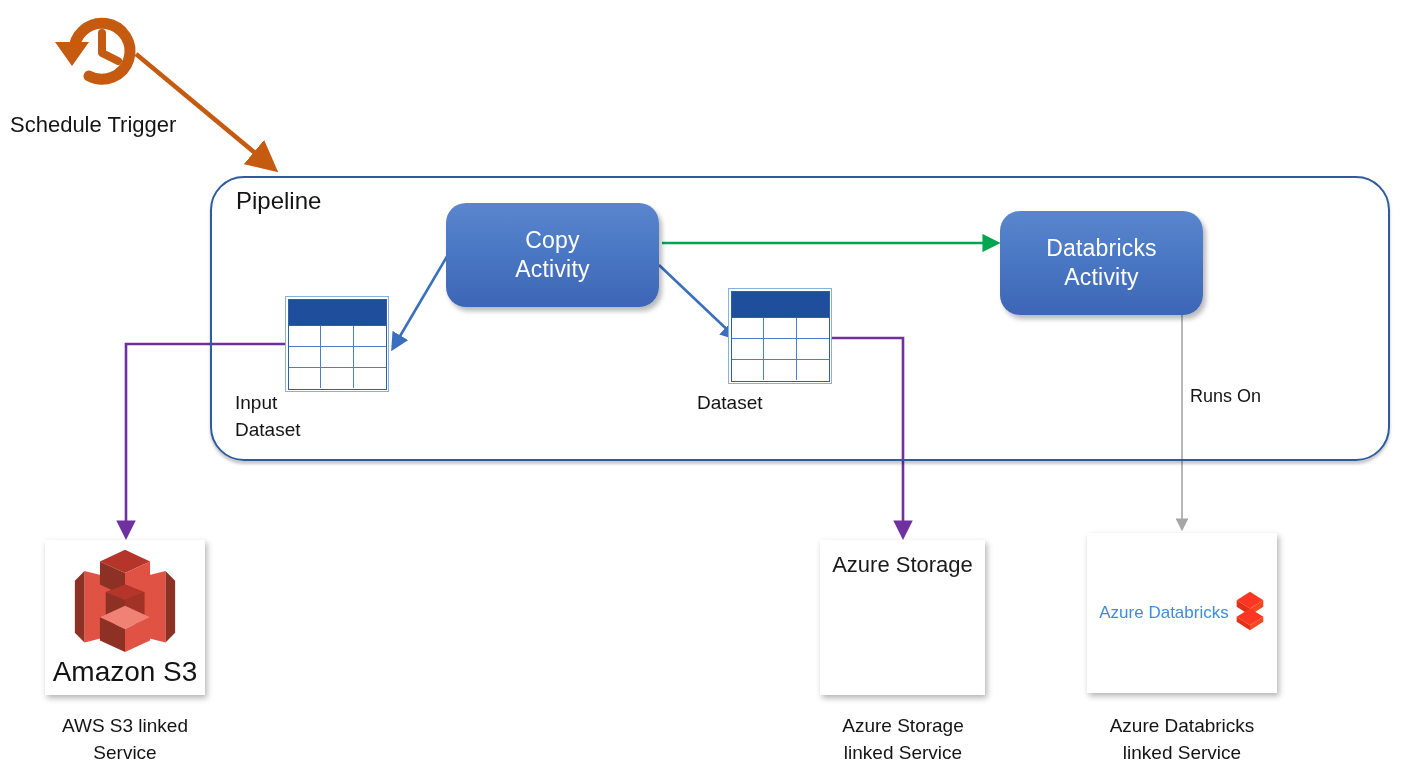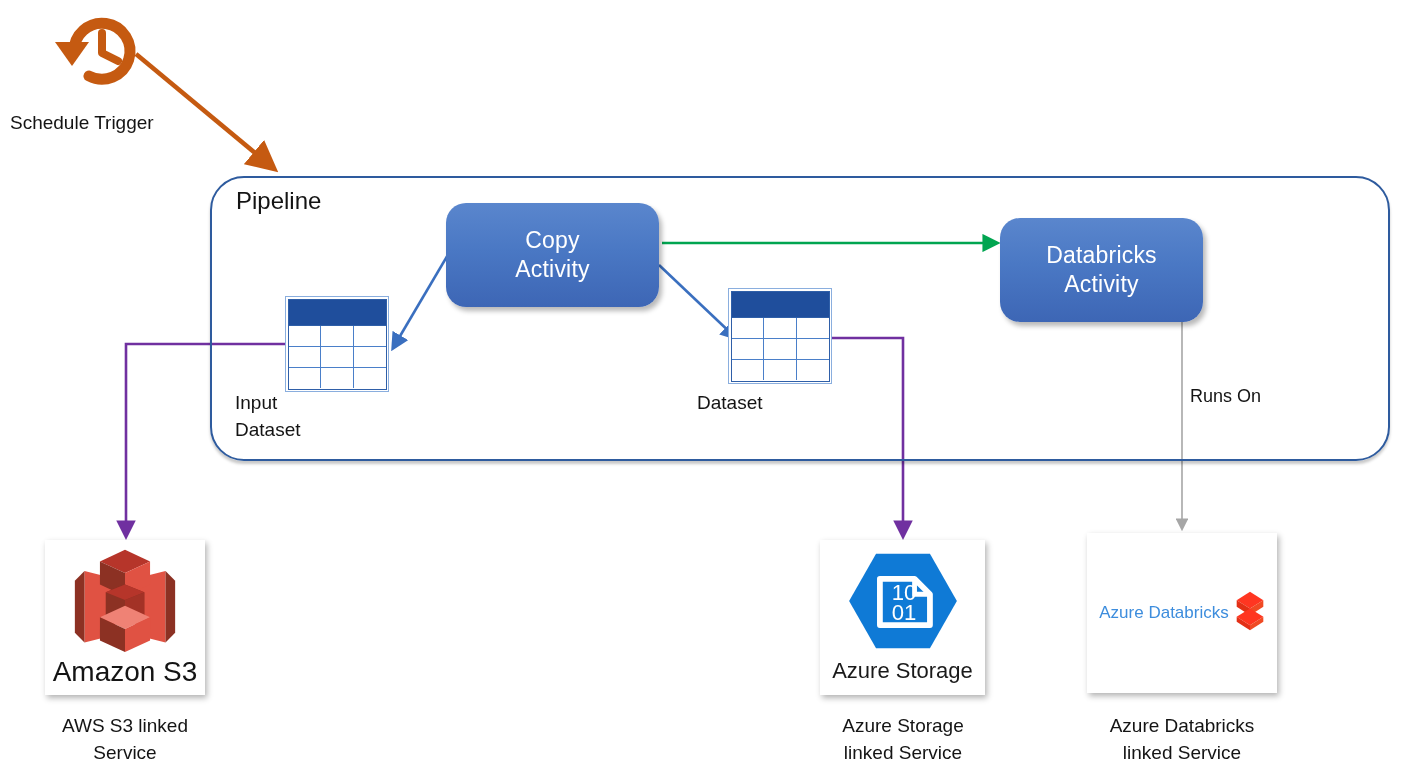--- a/index.html
+++ b/index.html
@@ -28,21 +28,21 @@
     pointer-events: none;
   }
 
   
   #trigger-icon {
     left: 44px; top: 6px;
     width: 116px; height: 92px;
   }
   #trigger-label {
     left: 10px; top: 112px;
-    font-size: 19px;
+    font-size: 22px;
     color: #141414;
     white-space: nowrap;
   }
 
   
   #pipeline-box {
     left: 210px; top: 176px;
     width: 1180px; height: 285px;
     border: 2.2px solid #2e5b9e;
     border-radius: 34px;
@@ -69,21 +69,21 @@
     text-align: center;
     line-height: 1.28;
     font-size: 23px;
     letter-spacing: 0.2px;
   }
   #copy-activity {
     left: 446px; top: 203px;
     width: 213px; height: 104px;
   }
   #databricks-activity {
-    left: 1000px; top: 218px;
+    left: 1000px; top: 211px;
     width: 203px; height: 104px;
   }
 
   
   .dataset-table {
     width: 104px; height: 96px;
     box-sizing: border-box;
     border: 1.6px solid #8aaede;
     background: #ffffff;
     padding: 1.5px;
@@ -365,29 +365,20 @@
       <div class="s3-name">Amazon S3</div>
     </div>
   </div>
   <div class="abs service-caption" id="s3-caption">
     <div>AWS S3 linked</div>
     <div>Service</div>
   </div>
 
   <div class="abs logo-card" id="storage-card">
     <div class="storage-inner">
-      <div>
-        <svg viewBox="0 0 120 106" width="120" height="102">
-          <polygon points="32,4 88,4 116,53 88,102 32,102 4,53" fill="#0f7ad6"></polygon>
-          <path d="M36,30 L72,30 L88,46 L88,78 L36,78 Z" fill="none" stroke="#ffffff" stroke-width="6" stroke-linejoin="round"></path>
-          <path d="M72,30 L72,46 L88,46" fill="none" stroke="#ffffff" stroke-width="5"></path>
-          <text x="61" y="52" font-family="'Liberation Sans',sans-serif" font-size="23" fill="#ffffff" text-anchor="middle">10</text>
-          <text x="61" y="73" font-family="'Liberation Sans',sans-serif" font-size="23" fill="#ffffff" text-anchor="middle">01</text>
-        </svg>
-      </div>
       <div class="storage-name">Azure Storage</div>
     </div>
   </div>
   <div class="abs service-caption" id="storage-caption">
     <div>Azure Storage</div>
     <div>linked Service</div>
   </div>
 
   <div class="abs logo-card" id="databricks-card">
     <div class="adb-inner">

